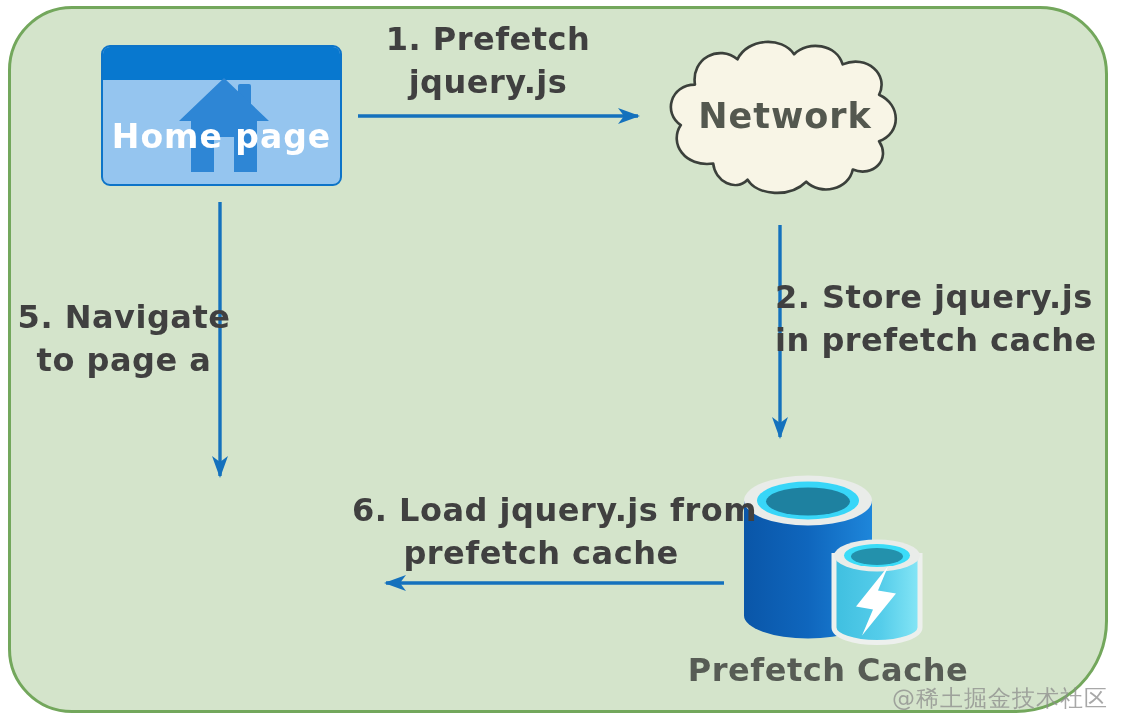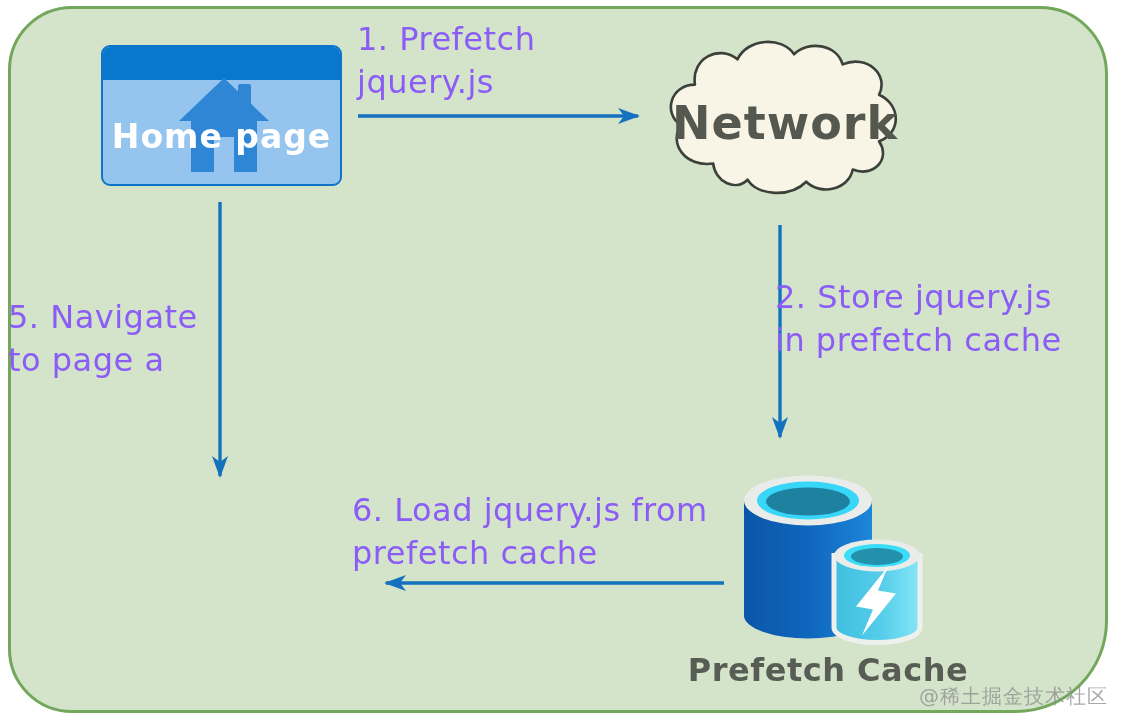--- a/index.html
+++ b/index.html
@@ -20,39 +20,39 @@
   .browser .titlebar{
     position:absolute;left:0;top:0;right:0;height:33px;background:#0878cf;
   }
   .browser .node-label{
     position:absolute;left:0;right:0;text-align:center;
     color:#ffffff;font-size:33px;font-weight:bold;letter-spacing:1px;z-index:3;
   }
   .home-icon-wrap{position:absolute;left:71px;top:24px;width:100px;height:108px;z-index:1;}
   
   .step-label{
-    position:absolute;color:#8b5cf6;font-weight:normal;font-size:32px;line-height:43px;
-    text-align:left;letter-spacing:0.5px;white-space:nowrap;
+    position:absolute;color:#404040;font-weight:bold;font-size:32px;line-height:43px;
+    text-align:center;letter-spacing:0.5px;white-space:nowrap;
   }
   
   .cloud-wrap{position:absolute;left:658px;top:32px;width:254px;height:174px;}
   .cloud-label{
     position:absolute;left:658px;top:96px;width:254px;text-align:center;
-    color:#54584f;font-size:46px;font-weight:bold;letter-spacing:1px;
+    color:#54584f;font-size:35px;font-weight:bold;letter-spacing:1px;
   }
   
   .cache-wrap{position:absolute;left:735px;top:463px;width:195px;height:190px;}
   .cache-label{
     position:absolute;left:678px;top:651px;width:300px;text-align:center;
     color:#575c55;font-size:32px;font-weight:bold;letter-spacing:0.5px;white-space:nowrap;
   }
   .arrows{position:absolute;left:0;top:0;width:1122px;height:726px;}
   .watermark{
     position:absolute;right:14px;top:683px;color:#8c8c8c;opacity:0.75;
-    font-size:20px;letter-spacing:1px;white-space:nowrap;
+    font-size:23px;letter-spacing:1px;white-space:nowrap;
   }
 </style>
 </head>
 <body>
 
 <div class="canvas">
   <div class="board"></div>
 
   <svg class="arrows" viewBox="0 0 1122 726">
     <defs>

